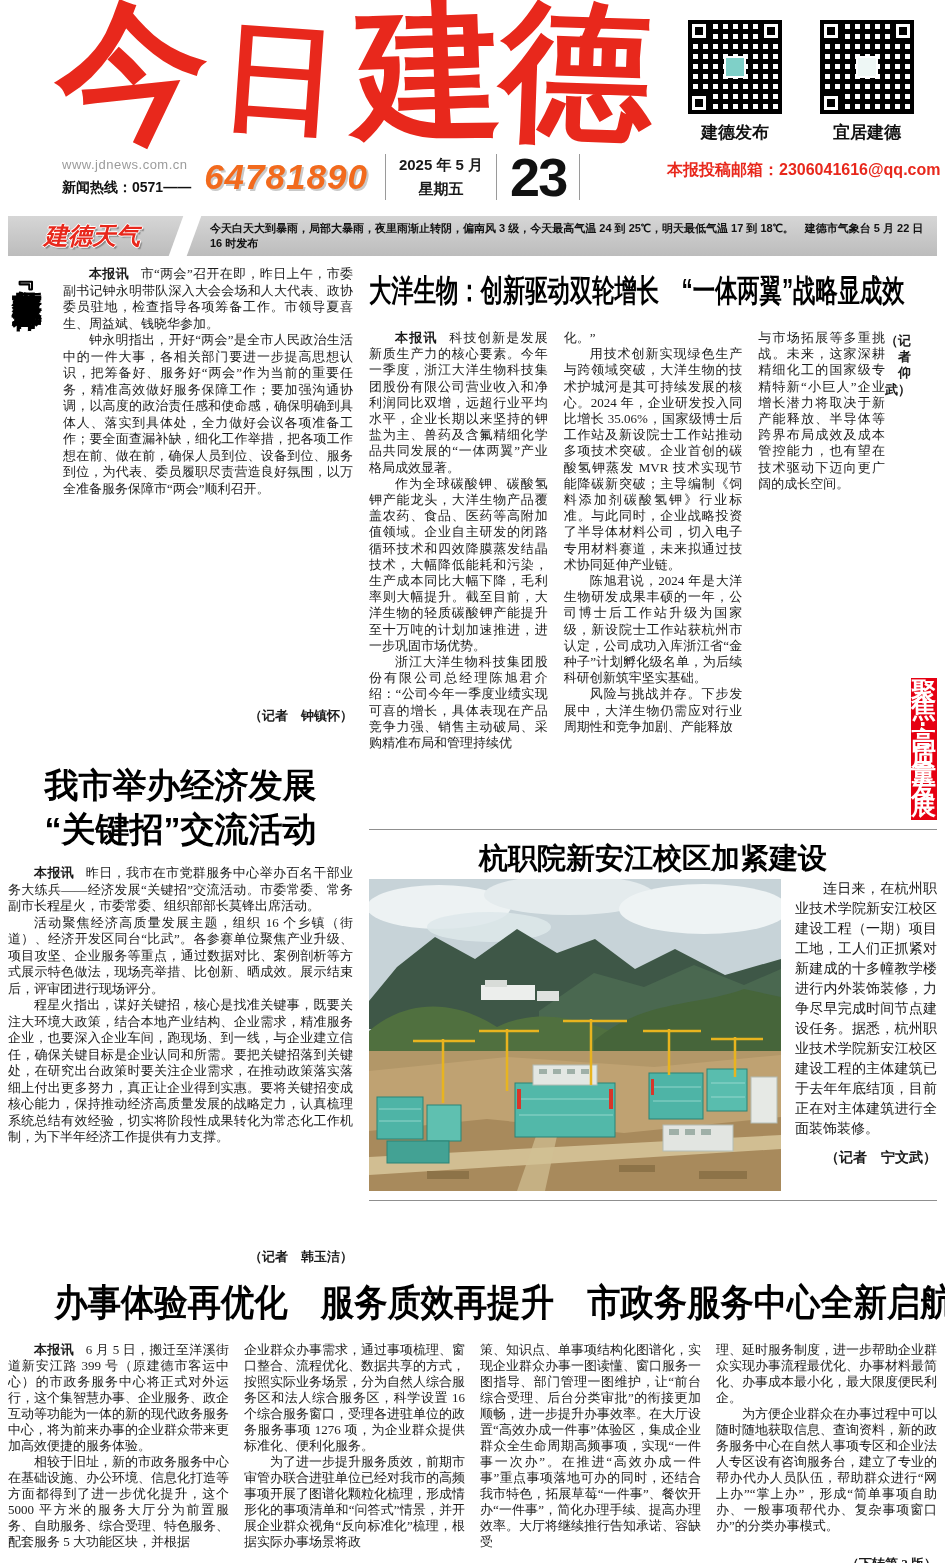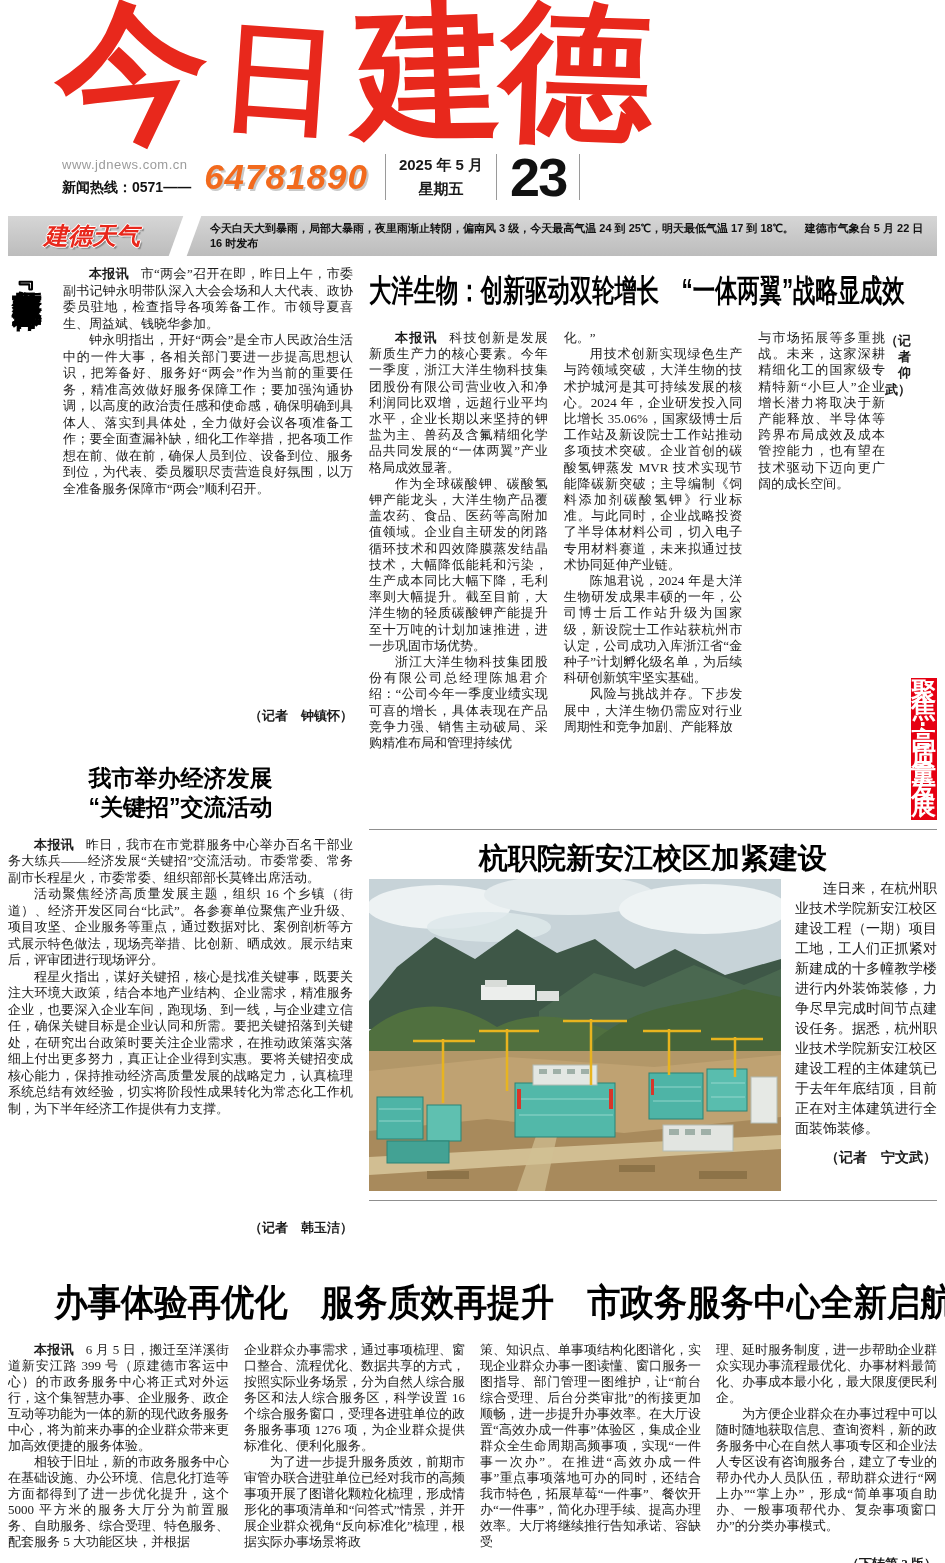--- a/index.html
+++ b/index.html
@@ -81,21 +81,21 @@
     writing-mode:vertical-rl; text-orientation:upright;
     font-family:"Liberation Sans",sans-serif; font-weight:900;
     font-size:30px; line-height:1.3; letter-spacing:1px; color:#000; flex:none;
   }
   .a-body { flex:1; display:flex; flex-direction:column; }
   .a-body .byline { margin-top:auto; }
   
   .art-b { margin-top:40px; }
   .b-head {
     text-align:center; font-family:"Liberation Sans",sans-serif; font-weight:900;
-    font-size:23px; line-height:1.28; color:#000; margin-bottom:14px;
+    font-size:34px; line-height:1.28; color:#000; margin-bottom:14px;
   }
   .b-body { height:400px; display:flex; flex-direction:column; overflow:hidden; }
   .b-body .byline { margin-top:auto; }
   
   .c-head {
     font-family:"Liberation Sans",sans-serif; font-weight:900; font-size:31px; color:#000;
     white-space:nowrap; transform:scaleX(.72); transform-origin:0 50%; margin-top:4px;
   }
   .c-cols { display:flex; gap:16px; margin-top:18px; height:490px; overflow:hidden; }
   .ccol { flex:1; min-width:0; line-height:16.2px; }
@@ -143,20 +143,45 @@
       </div>
       <div class="phone">64781890</div>
       <div class="vsep"></div>
       <div class="date-block">
         <div>2025 年 5 月</div>
         <div>星期五</div>
       </div>
       <div class="vsep"></div>
       <div class="day-num">23</div>
       <div class="vsep"></div>
+    </div>
+    <div class="mast-right">
+      <div class="qr-row">
+        <div class="qr-block">
+          <div class="qr">
+            <i class="tl"></i>
+            <i class="tr"></i>
+            <i class="bl"></i>
+            <span class="logo teal"></span>
+          </div>
+          <div class="qr-label">建德发布</div>
+        </div>
+        <div class="qr-block">
+          <div class="qr">
+            <i class="tl"></i>
+            <i class="tr"></i>
+            <i class="bl"></i>
+            <span class="logo lite"></span>
+          </div>
+          <div class="qr-label">宜居建德</div>
+        </div>
+      </div>
+      <div class="email-line">
+        <span>本报投稿邮箱：</span><span>2306041616@qq.com</span>
+      </div>
     </div>
   </div>
 
   <div class="weather">
     <div class="w-logo">建德天气</div>
     <div class="w-sep"></div>
     <div class="w-text">今天白天大到暴雨，局部大暴雨，夜里雨渐止转阴，偏南风 3 级，今天最高气温 24 到 25℃，明天最低气温 17 到 18℃。　建德市气象台 5 月 22 日 16 时发布</div>
   </div>
 
   <div class="content">

